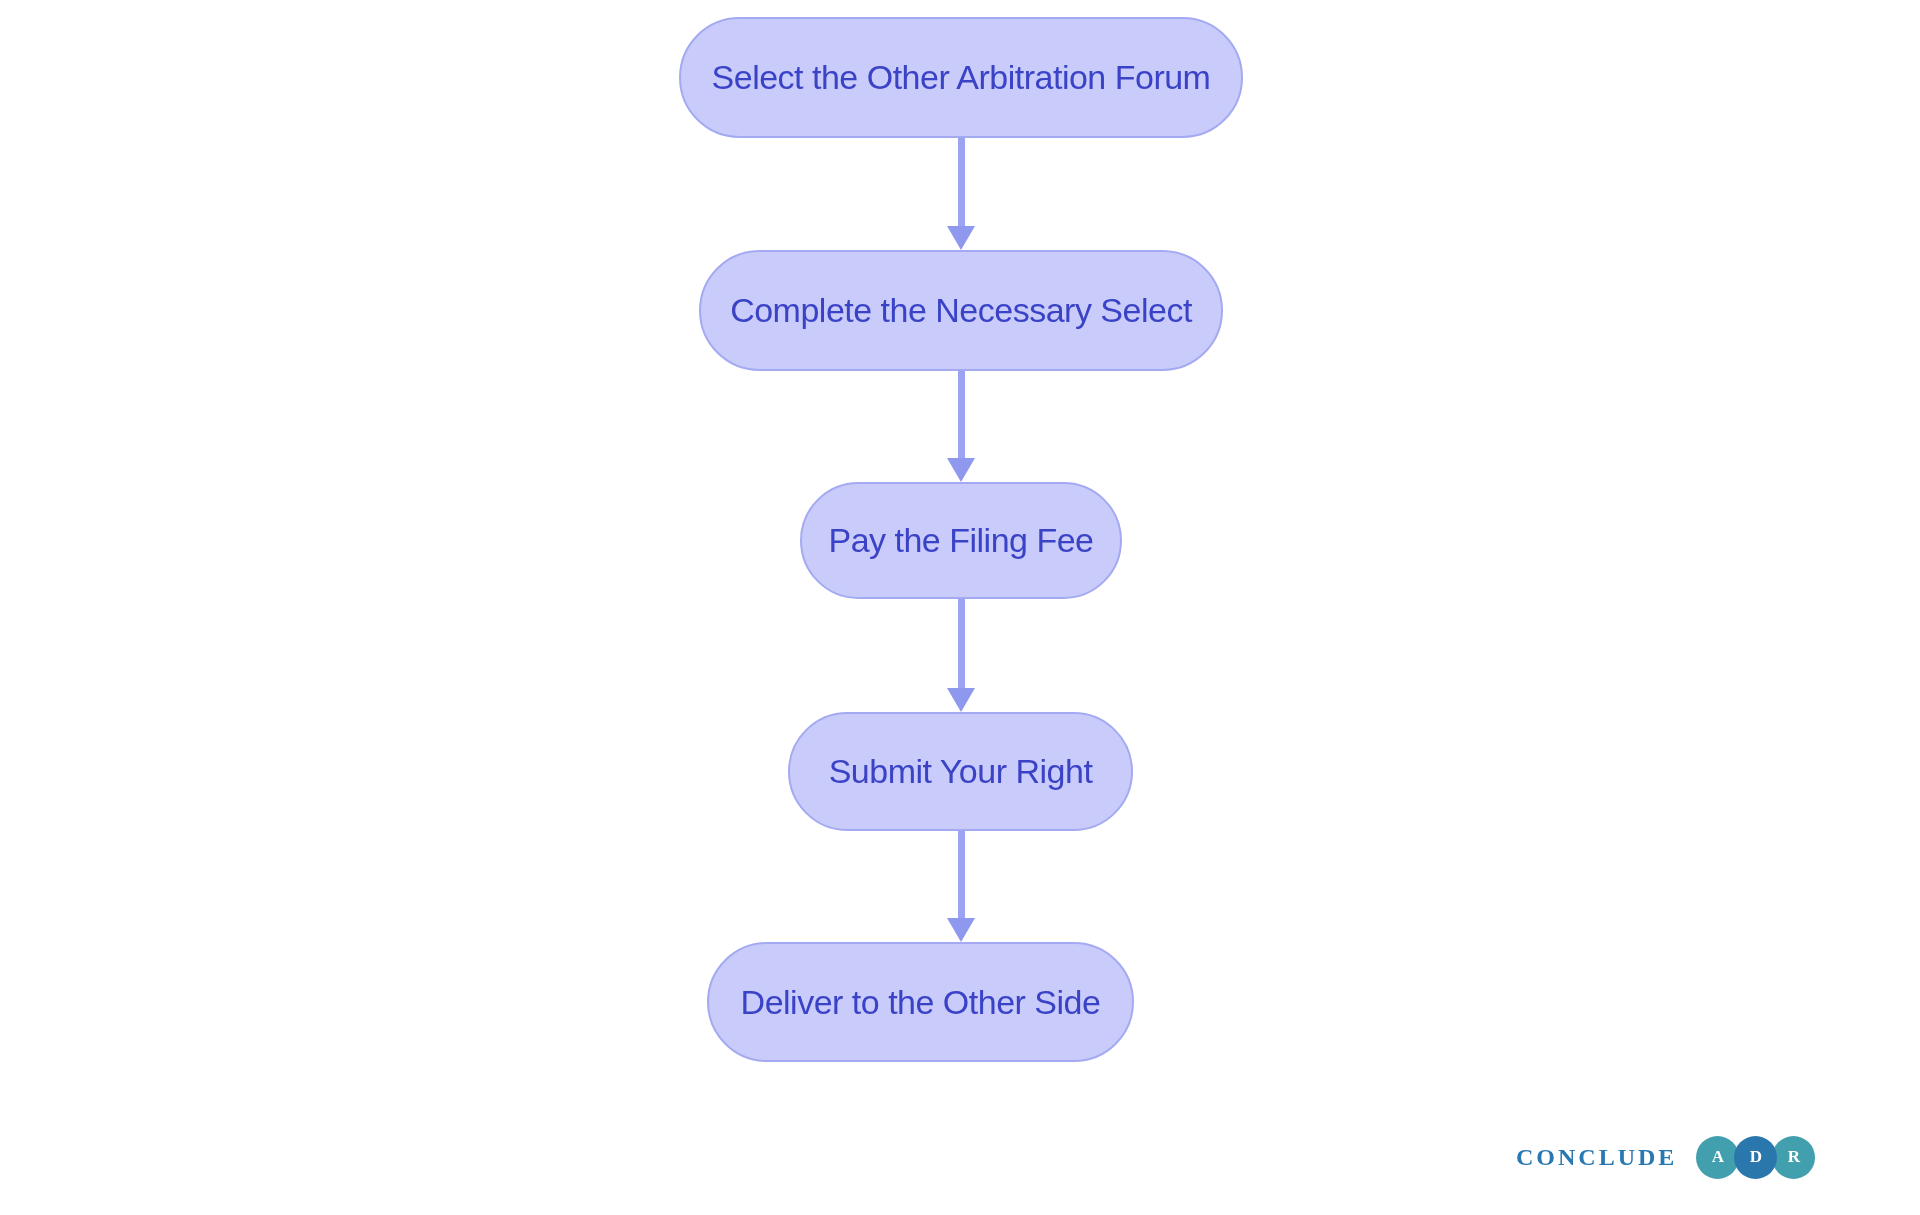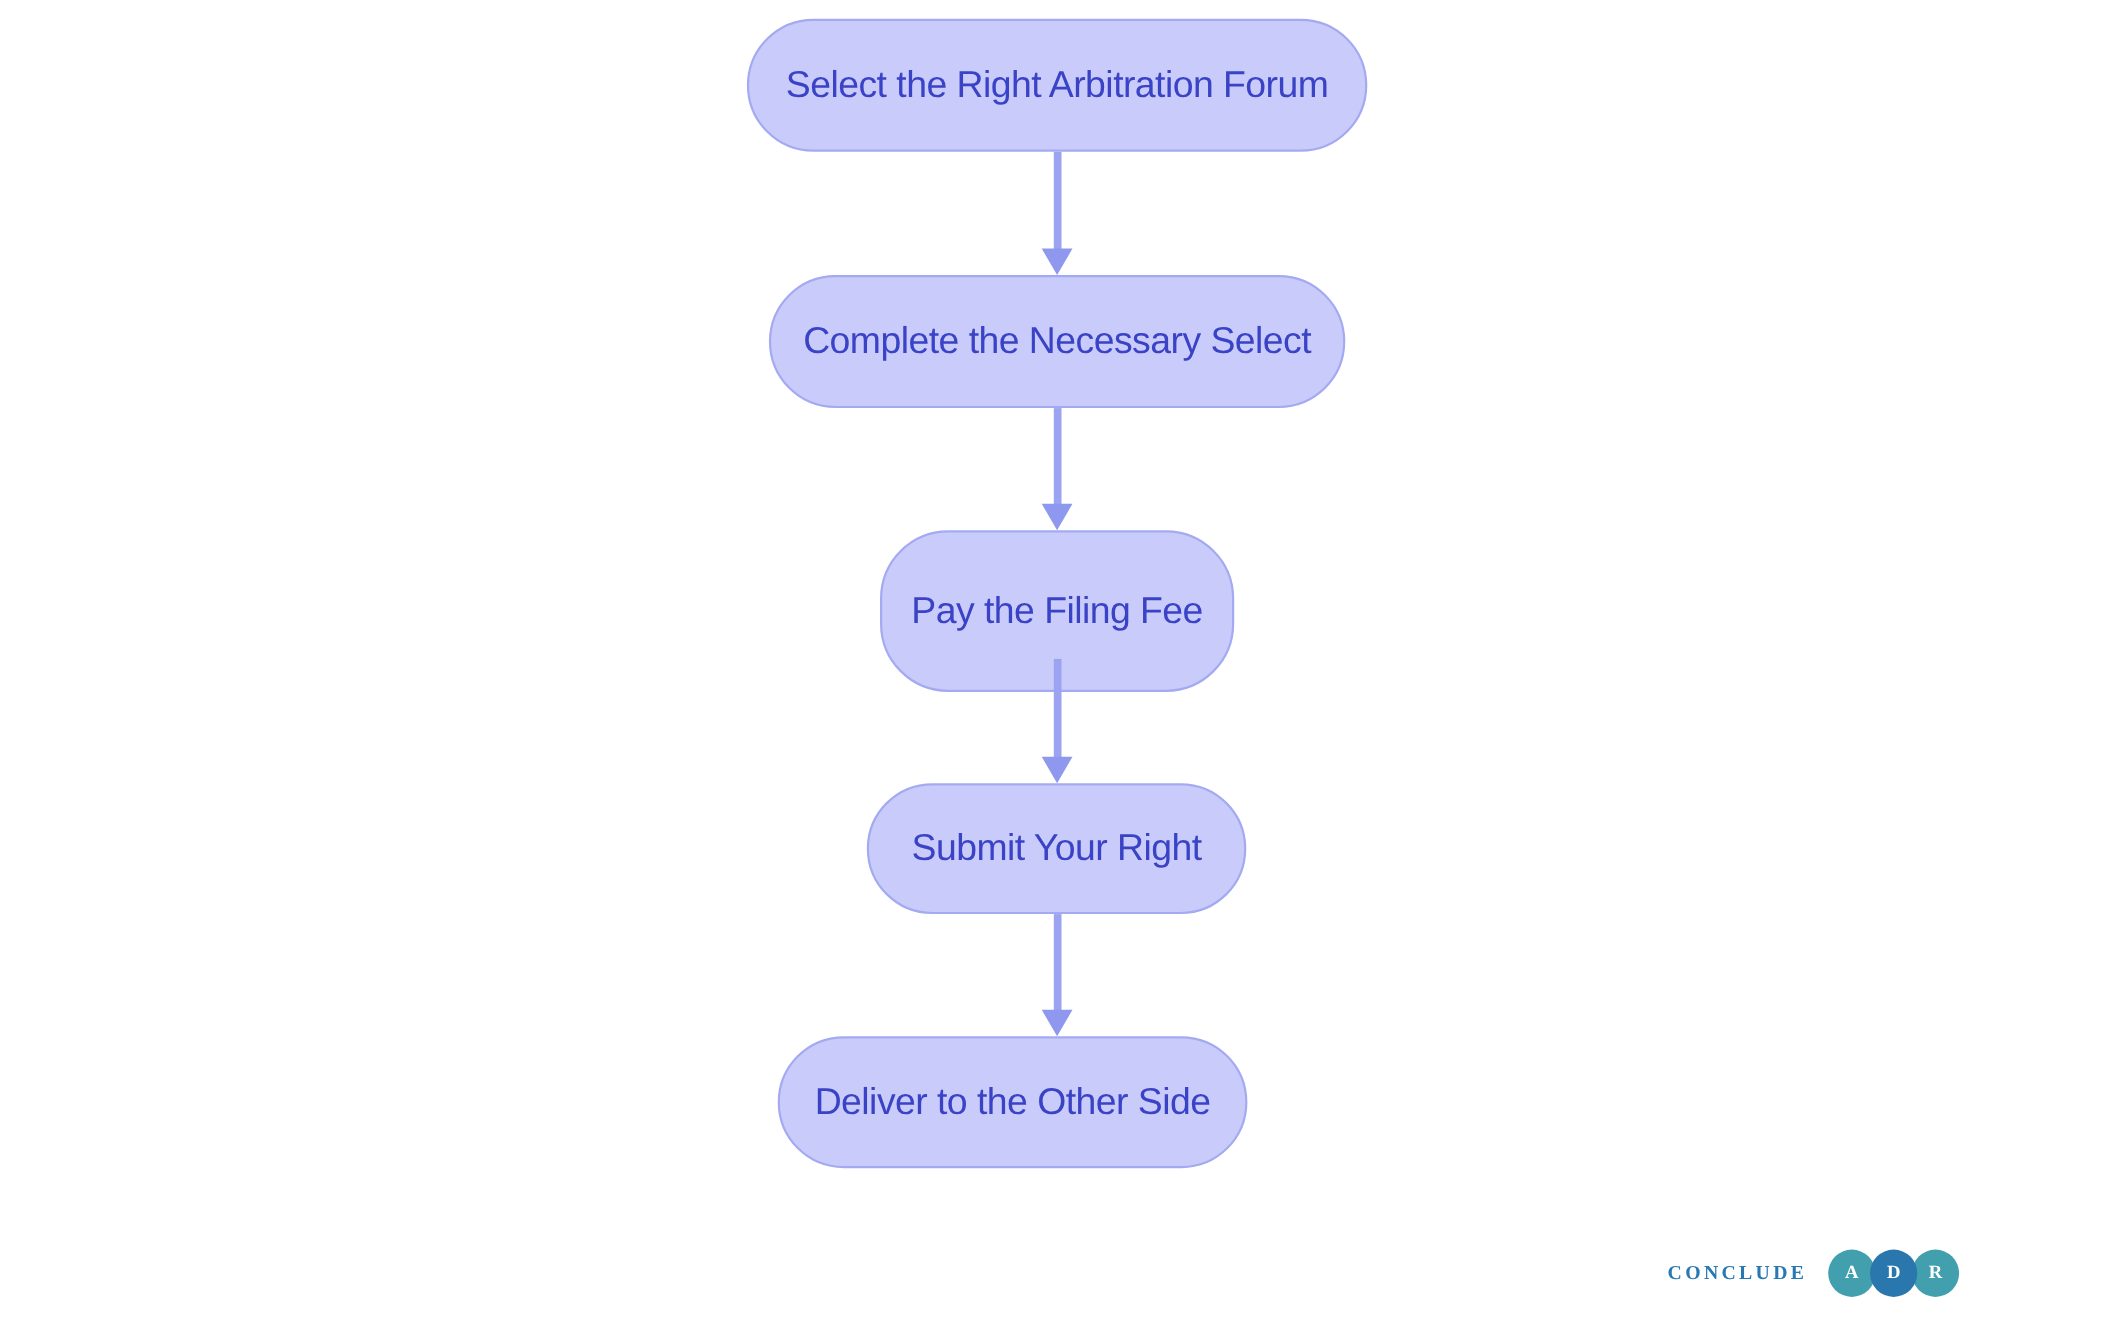--- a/index.html
+++ b/index.html
@@ -62,21 +62,21 @@
     left: 1516px;
     top: 1135px;
     height: 44px;
     display: flex;
     align-items: center;
     gap: 19px;
   }
   .wordmark {
     font-family: "Liberation Serif", "DejaVu Serif", serif;
     font-weight: 700;
-    font-size: 18px;
+    font-size: 24px;
     letter-spacing: 3px;
     color: #2878b2;
     white-space: nowrap;
   }
   .badges {
     display: flex;
     align-items: center;
   }
   .badge {
     width: 43px;
@@ -98,28 +98,28 @@
   .badge-middle {
     z-index: 2;
   }
 </style>
 </head>
 <body>
 
 <div class="canvas">
 
   <div class="node" style="left:679px; top:17px;  width:564px; height:121px;">
-    <span class="node-label">Select the Right Arbitration Forum</span>
+    <span class="node-label">Select the Other Arbitration Forum</span>
   </div>
 
   <div class="node" style="left:699px; top:250px; width:524px; height:121px;">
     <span class="node-label">Complete the Necessary Select</span>
   </div>
 
-  <div class="node" style="left:800px; top:482px; width:322px; height:147px;">
+  <div class="node" style="left:800px; top:482px; width:322px; height:117px;">
     <span class="node-label">Pay the Filing Fee</span>
   </div>
 
   <div class="node" style="left:788px; top:712px; width:345px; height:119px;">
     <span class="node-label">Submit Your Right</span>
   </div>
 
   <div class="node" style="left:707px; top:942px; width:427px; height:120px;">
     <span class="node-label">Deliver to the Other Side</span>
   </div>

